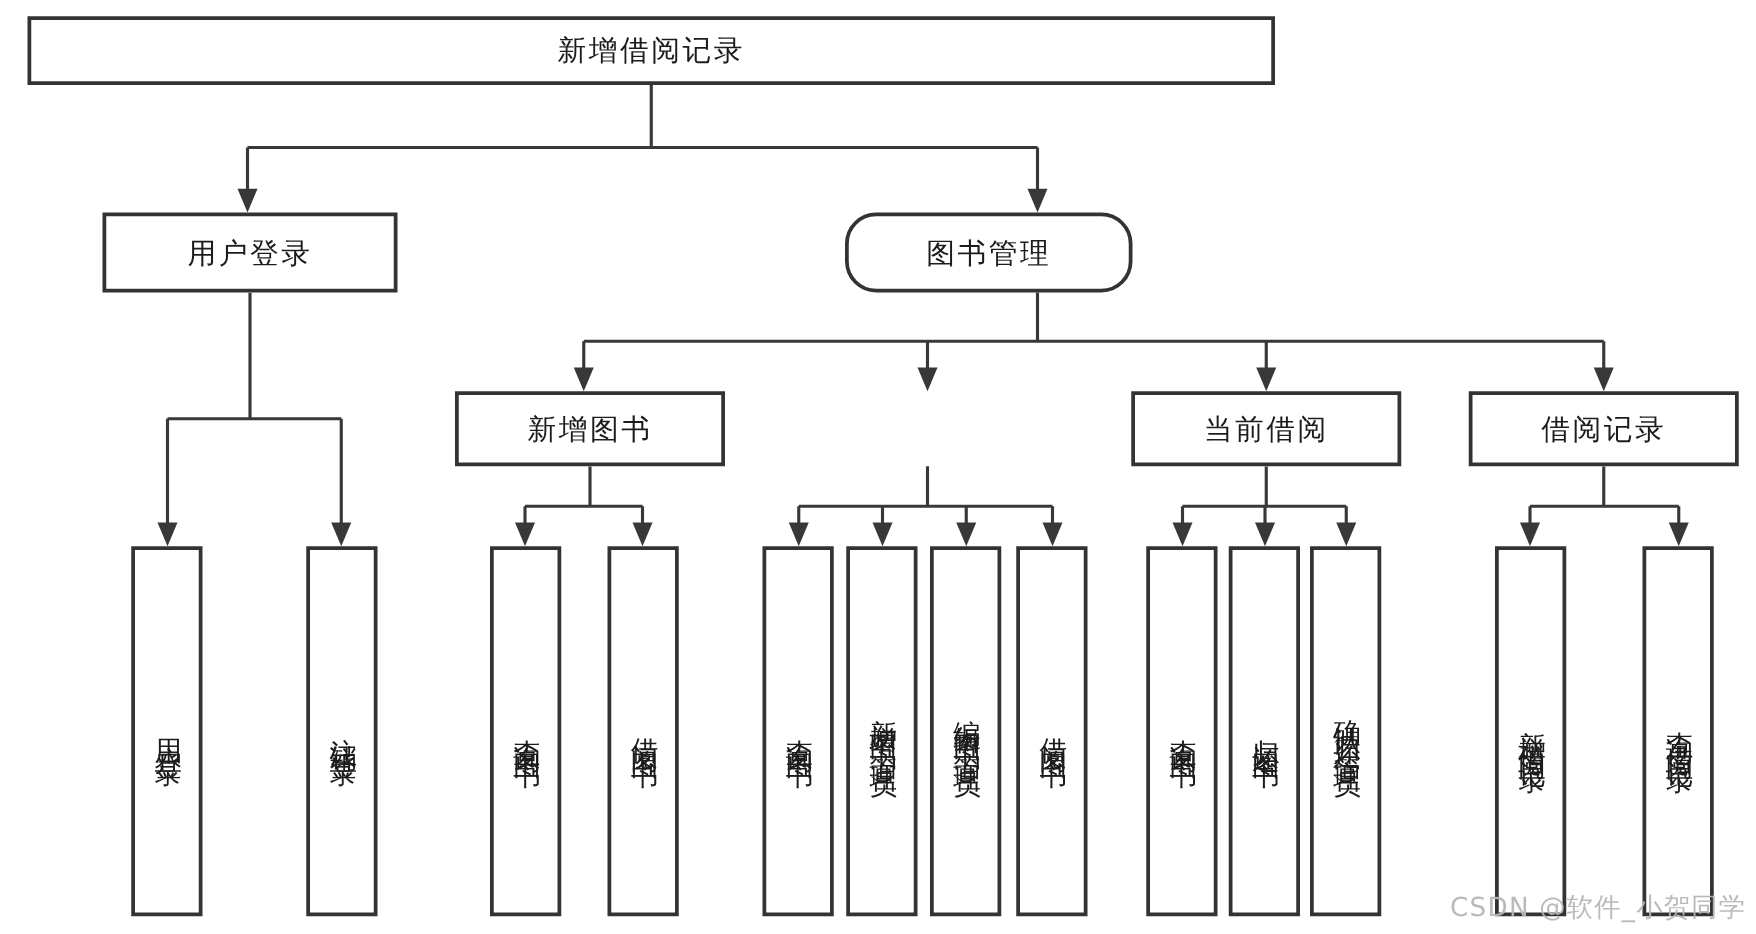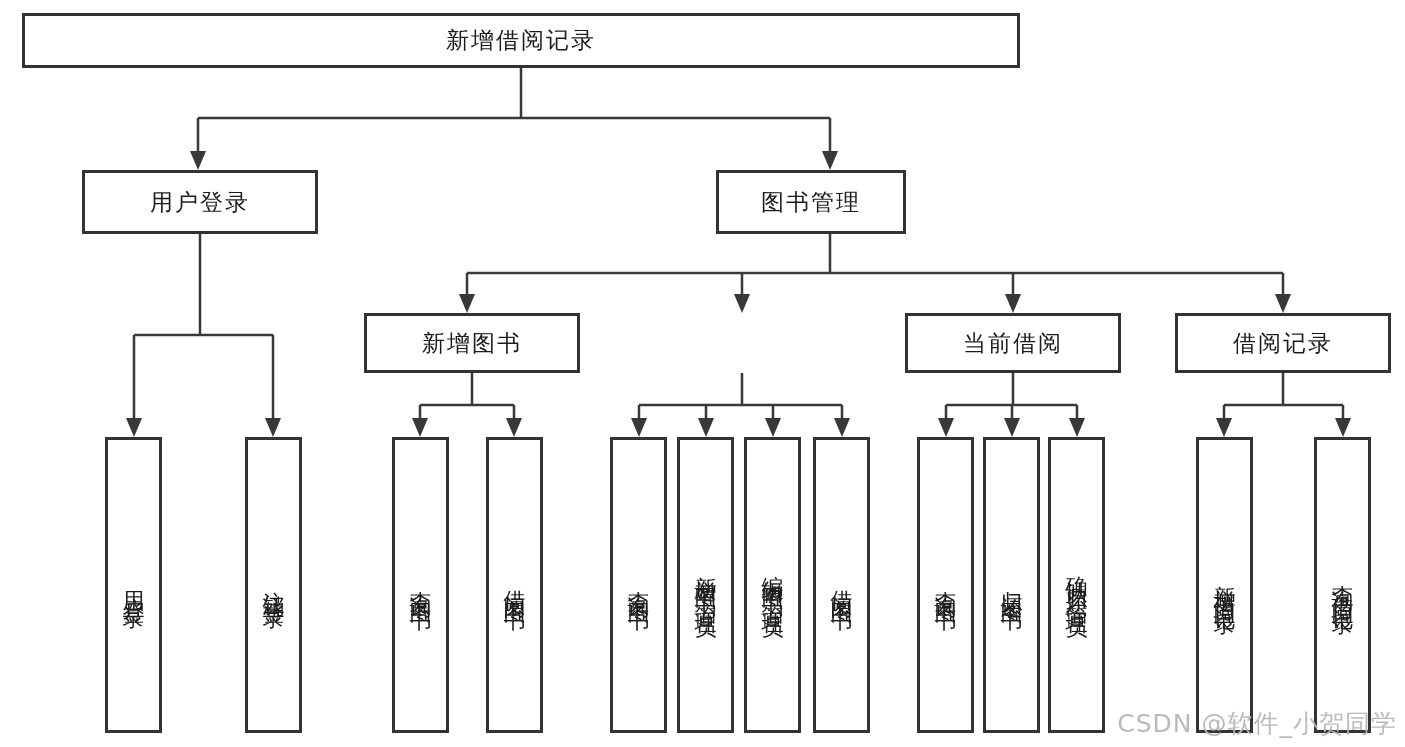--- a/index.html
+++ b/index.html
@@ -42,21 +42,21 @@
     white-space: nowrap;
   }
   .root-box   { left: 22px;  top: 13px;  width: 998px; height: 55px; }
   .lvl2       { top: 170px; height: 64px; }
   .lvl3       { top: 313px; height: 60px; width: 216px; }
   .leaf       { top: 437px; height: 296px; width: 57px; }
   #watermark {
     position: absolute;
     right: 8px;
     bottom: 7px;
-    font-size: 25px;
+    font-size: 21px;
     letter-spacing: 1px;
     color: rgba(182,182,182,0.95);
     z-index: 5;
     white-space: nowrap;
   }
 </style>
 </head>
 <body>
 
 <div id="canvas">
@@ -101,21 +101,21 @@
     </g>
   </svg>
 
   <div class="box root-box">
     <span class="h-label">新增借阅记录</span>
   </div>
 
   <div class="box lvl2" style="left:82px; width:236px;">
     <span class="h-label">用户登录</span>
   </div>
-  <div class="box lvl2" style="left:716px; width:190px;">
+  <div class="box lvl2" style="left:676px; width:230px;border-radius:25px;">
     <span class="h-label">图书管理</span>
   </div>
 
   <div class="box lvl3" style="left:364px;">
     <span class="h-label">新增图书</span>
   </div>
   <div class="box lvl3" style="left:905px;">
     <span class="h-label">当前借阅</span>
   </div>
   <div class="box lvl3" style="left:1175px;">

